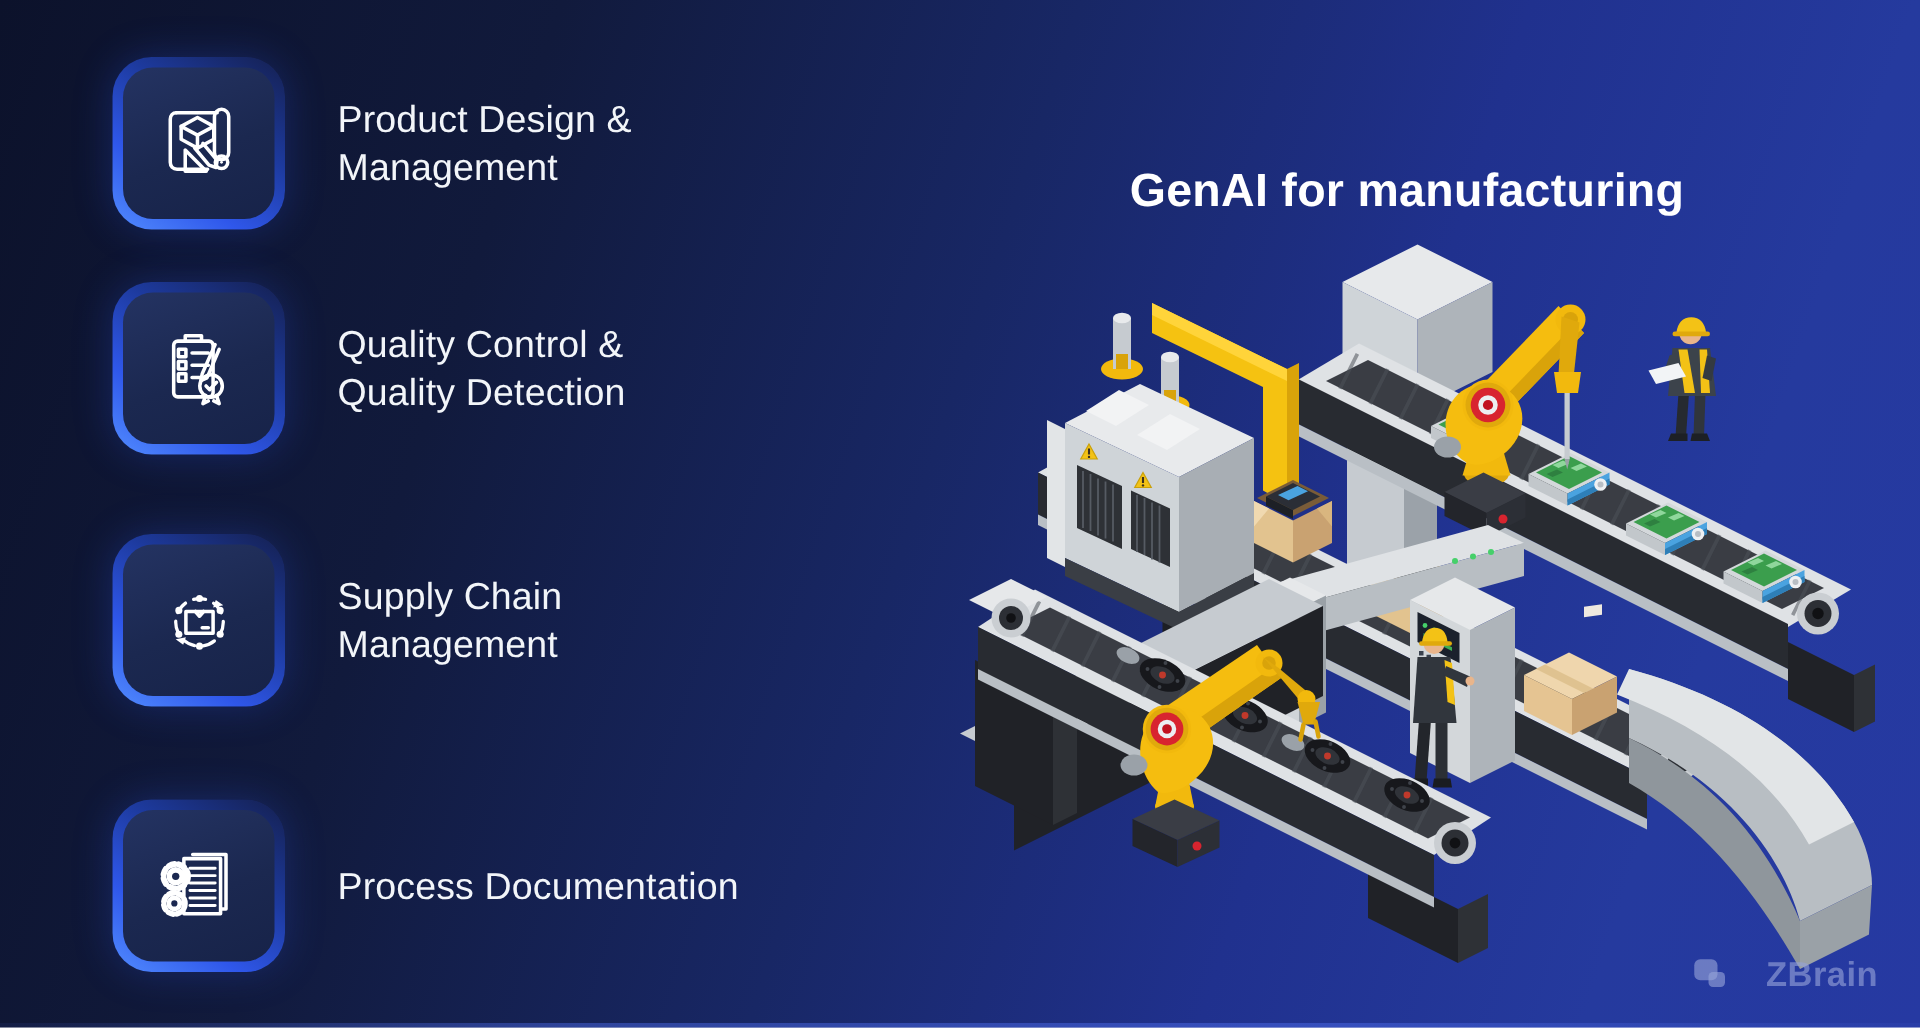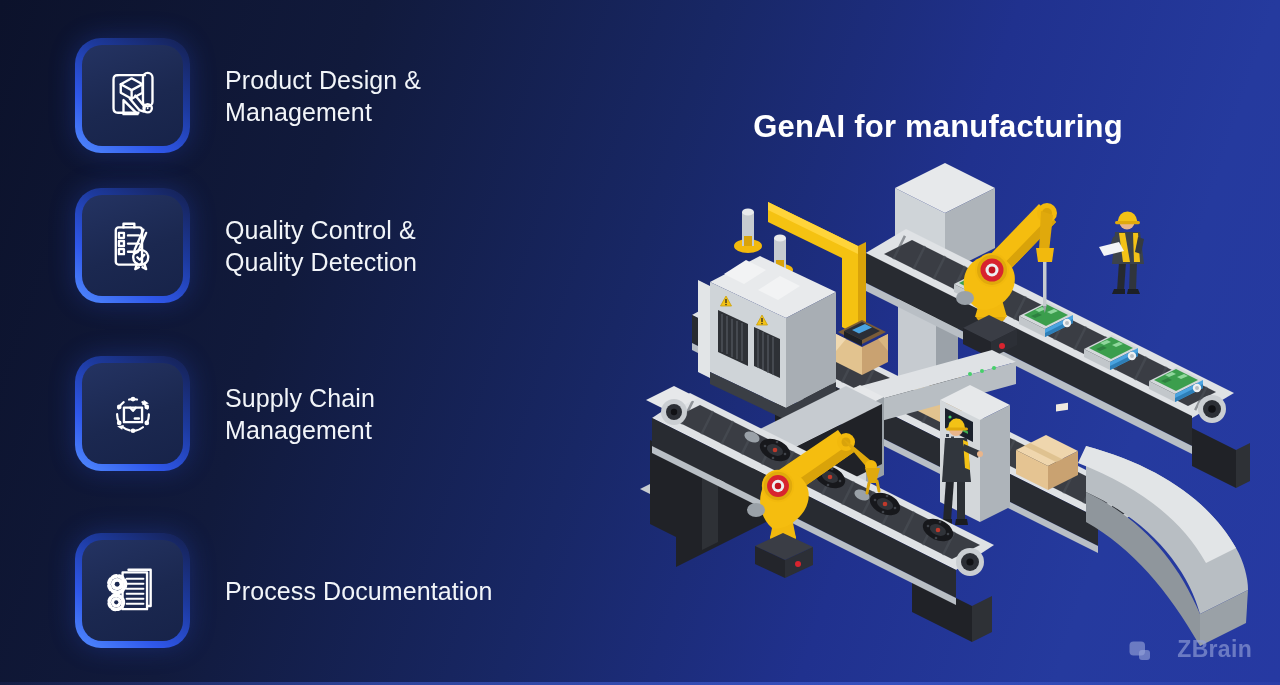--- a/index.html
+++ b/index.html
@@ -22,21 +22,21 @@
     box-shadow:0 0 26px rgba(45,85,230,.28);
   }
   .tile-inner{
     width:100%;height:100%;border-radius:20px;
     background:linear-gradient(160deg,#243362 0%,#1b2850 55%,#172349 100%);
     display:flex;align-items:center;justify-content:center;
   }
   .tile-inner svg{stroke:#ffffff;fill:none;stroke-width:2.6;stroke-linecap:round;stroke-linejoin:round;}
   .caption{margin-left:35px;color:#f2f5f9;font-size:25px;line-height:32px;font-weight:500;letter-spacing:.1px;}
   .illustration{position:absolute;left:640px;top:150px;width:640px;height:535px;}
-  .logo{position:absolute;right:28px;bottom:22px;display:flex;align-items:flex-end;gap:22px;
+  .logo{position:absolute;right:28px;bottom:22px;display:flex;align-items:center;gap:22px;
     color:rgba(150,163,216,.62);font-size:23px;font-weight:bold;letter-spacing:.3px;}
 </style>
 </head>
 <body>
 
 <h1 class="title">GenAI for manufacturing</h1>
 
 <div class="feature f1">
   <div class="tile">
     <div class="tile-inner">

